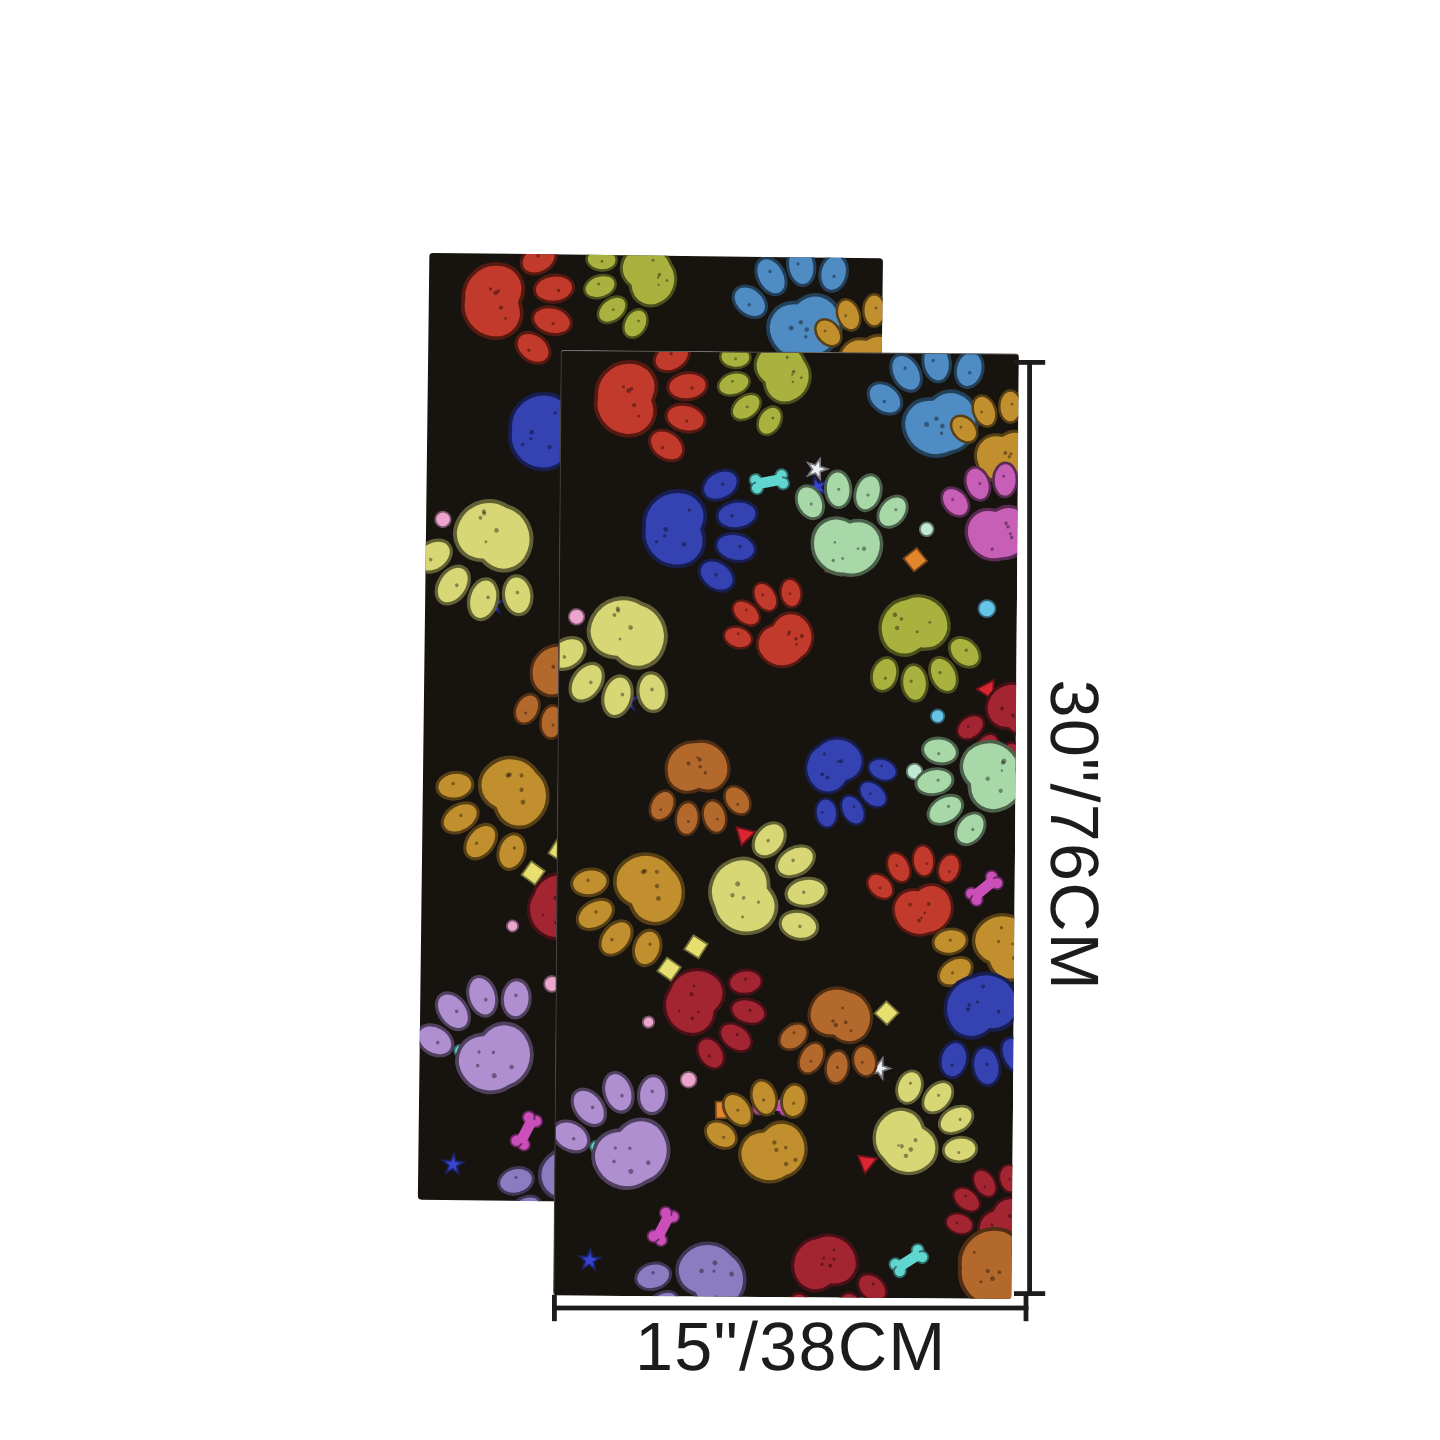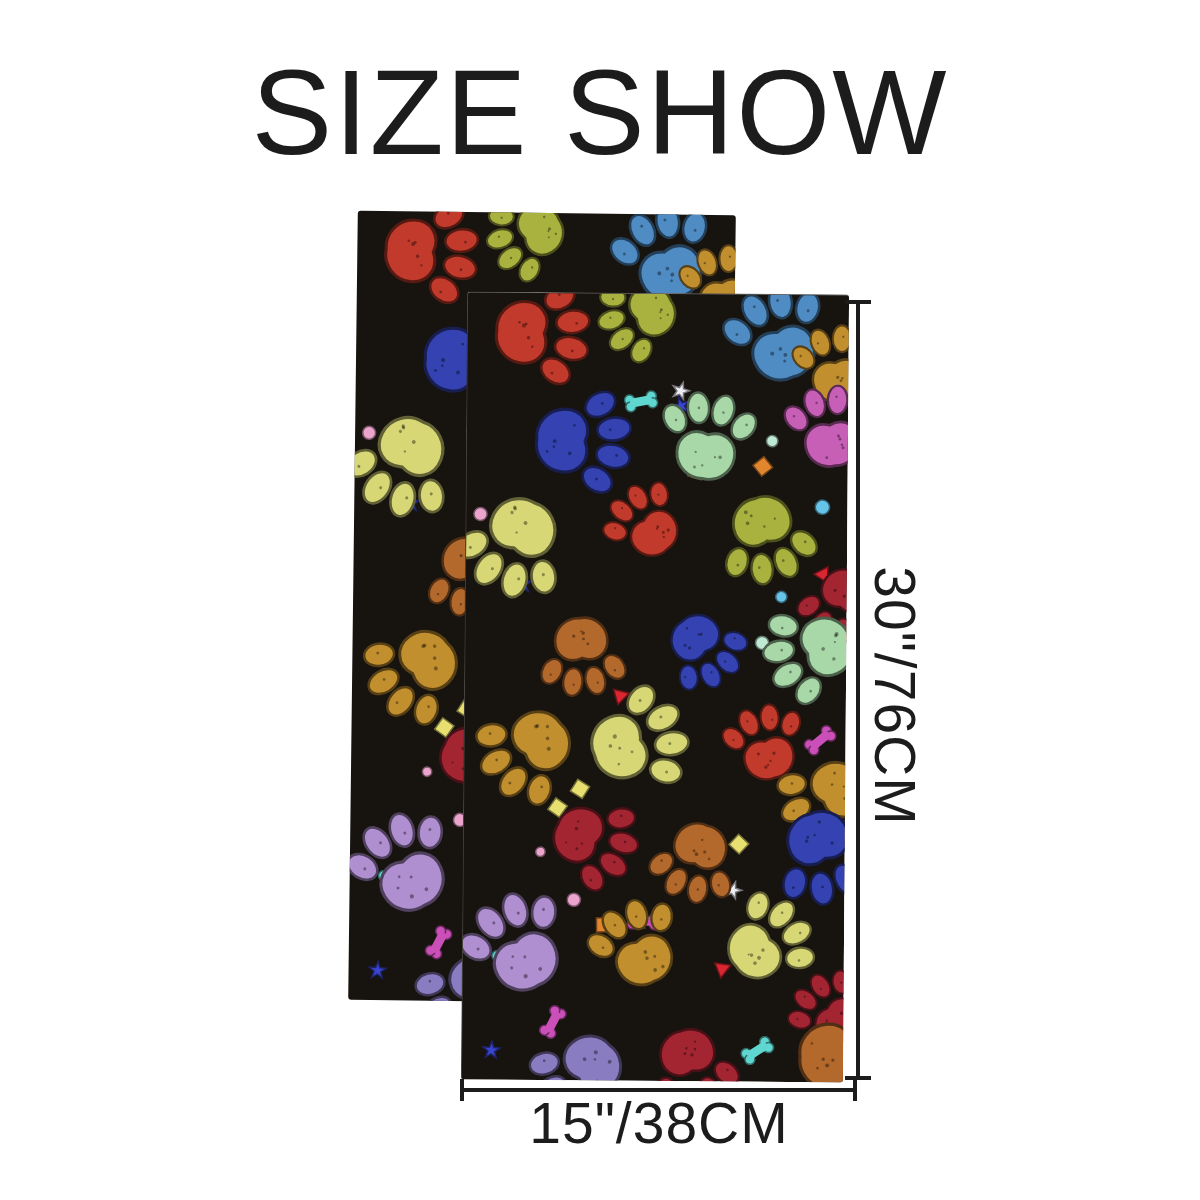--- a/index.html
+++ b/index.html
@@ -37,21 +37,20 @@
     white-space:nowrap;font-weight:400;
   }
   .dim-label-v{left:895px;top:696px;transform:translate(-50%,-50%) rotate(90deg);}
   .dim-label-h{left:659px;top:1123px;transform:translate(-50%,-50%);}
 </style>
 </head>
 <body>
 
 <div class="page">
 
-  <div class="title">SIZE SHOW</div>
 
   <div class="towel towel-back" style="background: rgb(23, 19, 15);">
     <svg class="fabric" viewBox="0 0 380 790" preserveAspectRatio="none" xmlns="http://www.w3.org/2000/svg">
         <g transform="translate(355.1 212.7) rotate(59)" fill="#66c4e8" stroke="rgb(51,98,116)" stroke-width="1.5">
           <circle r="7.1"></circle>
         </g>
         <g transform="translate(274.4 551.6) rotate(133)" fill="#e7df6f" stroke="rgb(116,112,56)" stroke-width="1.5">
           <rect x="-7" y="-7" width="14" height="14"></rect>
         </g>
         <g transform="translate(90.2 731.6) rotate(117)" fill="#cb4fb9" stroke="rgb(102,40,93)" stroke-width="1.5">

